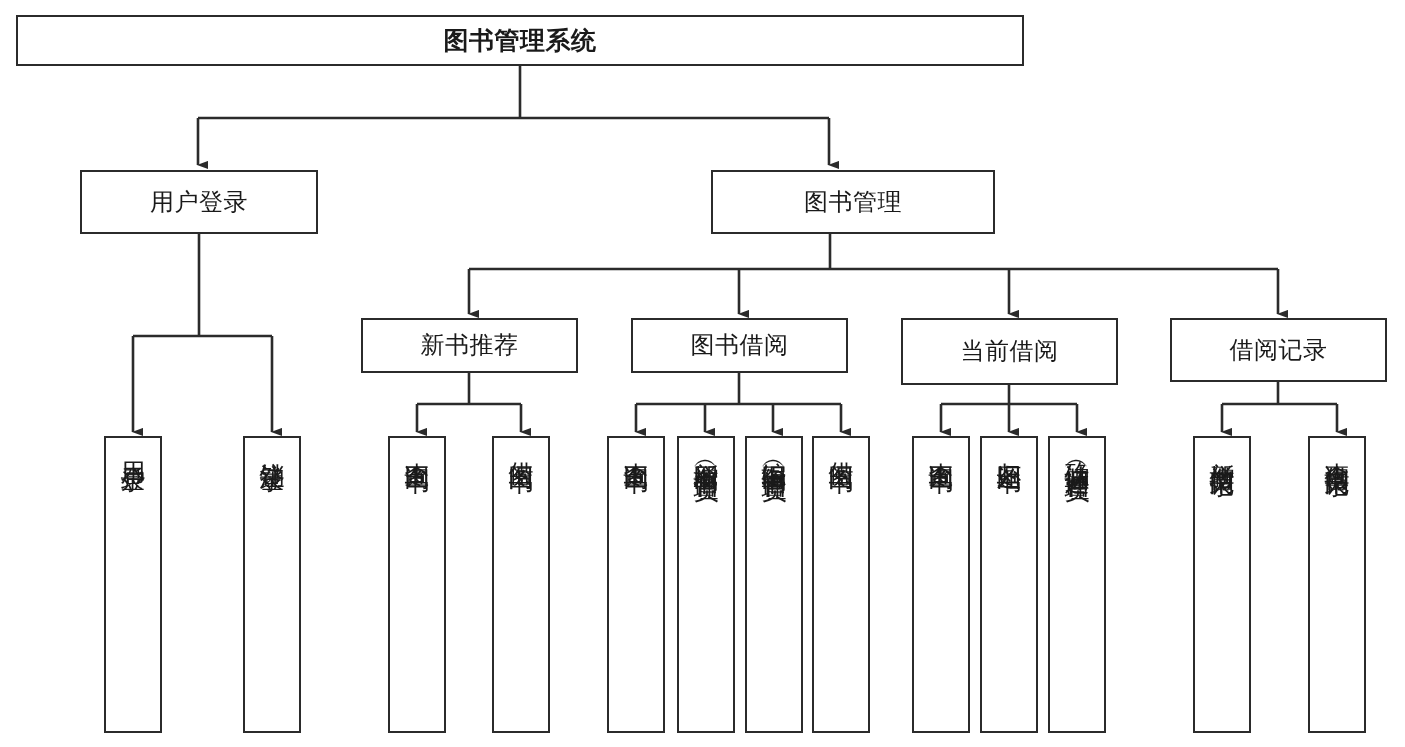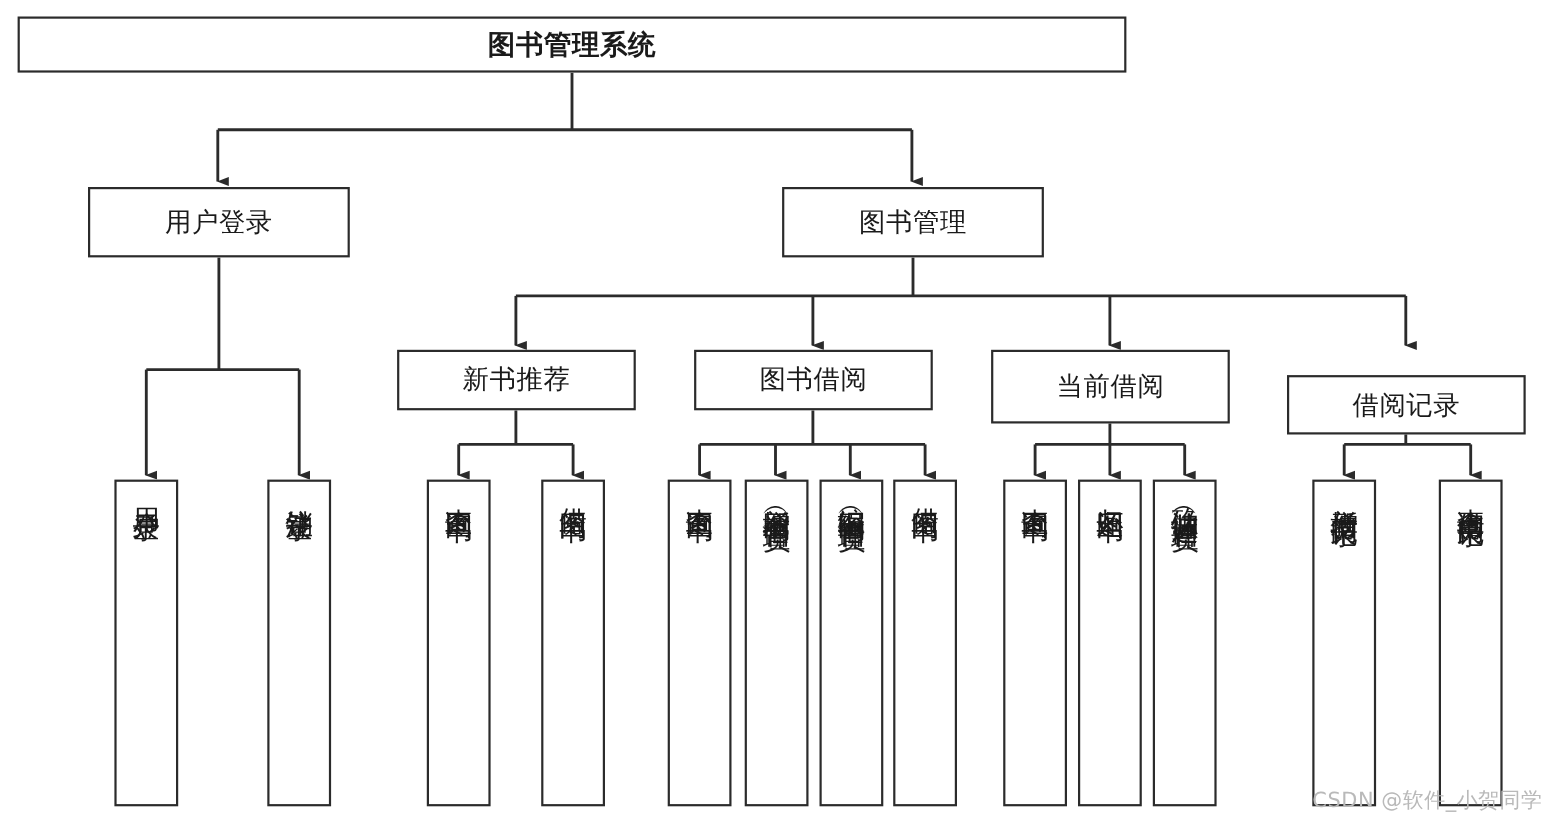--- a/index.html
+++ b/index.html
@@ -125,34 +125,34 @@
     </g>
   </svg>
 
   <div class="node horiz root" style="left:16px; top:15px; width:1008px; height:51px;">
     <span>图书管理系统</span>
   </div>
 
   <div class="node horiz" style="left:80px; top:170px; width:238px; height:64px;">
     <span>用户登录</span>
   </div>
-  <div class="node horiz" style="left:711px; top:170px; width:238px; height:64px;">
+  <div class="node horiz" style="left:711px; top:170px; width:284px; height:64px;">
     <span>图书管理</span>
   </div>
 
   <div class="node horiz" style="left:361px; top:318px; width:217px; height:55px;">
     <span>新书推荐</span>
   </div>
   <div class="node horiz" style="left:631px; top:318px; width:217px; height:55px;">
     <span>图书借阅</span>
   </div>
   <div class="node horiz" style="left:901px; top:318px; width:217px; height:67px;">
     <span>当前借阅</span>
   </div>
-  <div class="node horiz" style="left:1170px; top:318px; width:217px; height:54px;margin-top:23px;">
+  <div class="node horiz" style="left:1170px; top:318px; width:217px; height:64px;">
     <span>借阅记录</span>
   </div>
 
   <div class="node vert" style="left:104px; top:436px; width:58px; height:297px;">
     <span class="vlabel">用户登录</span>
   </div>
   <div class="node vert" style="left:243px; top:436px; width:58px; height:297px;">
     <span class="vlabel">注销登录</span>
   </div>
 
@@ -186,15 +186,14 @@
     <span class="vlabel">确认归还（管理员）</span>
   </div>
 
   <div class="node vert" style="left:1193px; top:436px; width:58px; height:297px;">
     <span class="vlabel">新增借阅记录</span>
   </div>
   <div class="node vert" style="left:1308px; top:436px; width:58px; height:297px;">
     <span class="vlabel">查询借阅记录</span>
   </div>
 
-  <div class="watermark" style="left:1193px; top:715px;">CSDN @软件_小贺同学</div>
 
 </div>
 
 </body></html>

